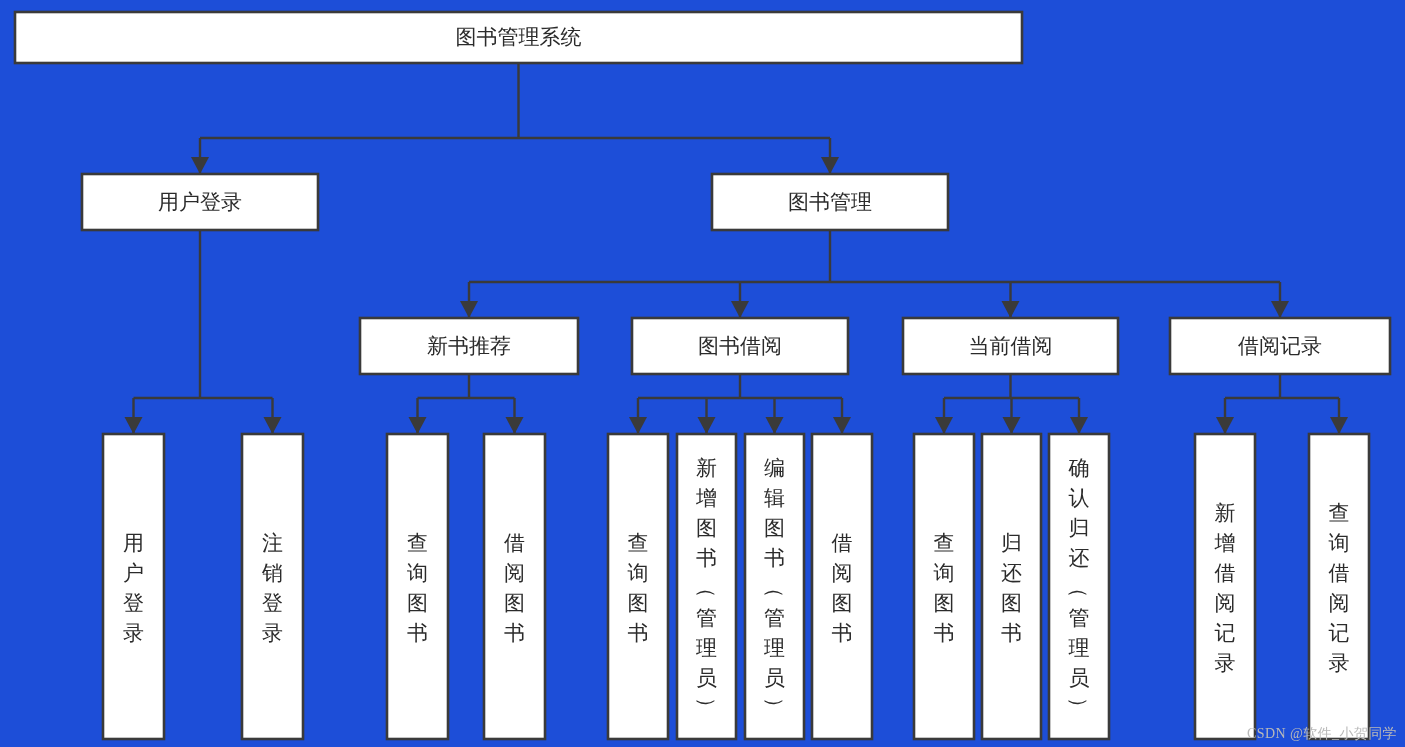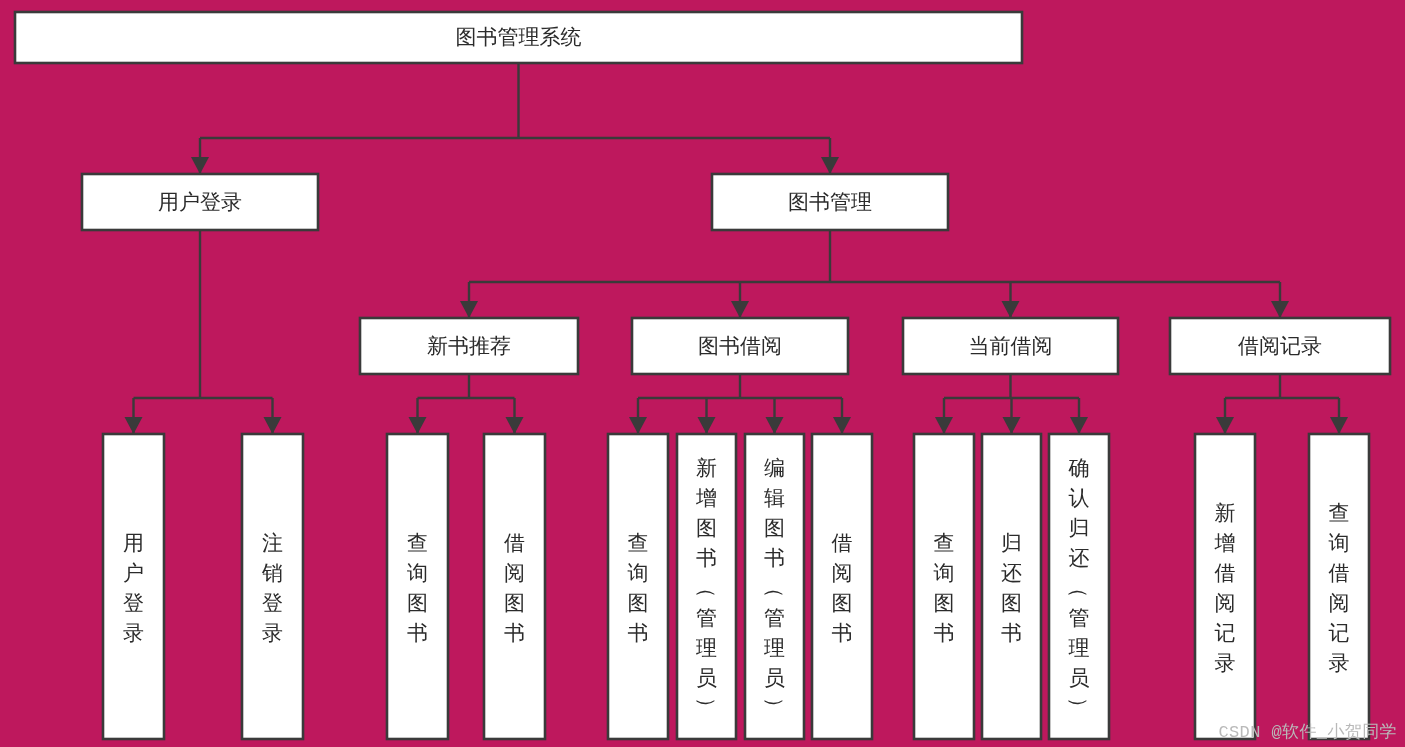--- a/index.html
+++ b/index.html
@@ -10,21 +10,21 @@
   body {
     width: 1405px;
     height: 747px;
     font-family: "Liberation Sans", "DejaVu Sans", sans-serif;
     overflow: hidden;
   }
   #diagram-root {
     position: relative;
     width: 1405px;
     height: 747px;
-    background: #be185d;
+    background: #1d4ed8;
   }
   svg.flow {
     position: absolute;
     left: 0;
     top: 0;
     width: 1405px;
     height: 747px;
   }
   .node-box {
     fill: #ffffff;
@@ -51,22 +51,22 @@
   .node-label-v {
     font-family: "Liberation Sans", "DejaVu Sans", sans-serif;
     font-size: 21px;
     fill: #2b2b2b;
     text-anchor: middle;
   }
   .watermark {
     position: absolute;
     right: 8px;
     bottom: 4px;
-    font-family: Liberation Mono, monospace;
-    font-size: 17px;
+    font-family: Liberation Serif, serif;
+    font-size: 14px;
     color: #b9b9b9;
     letter-spacing: 0.4px;
     white-space: nowrap;
     user-select: none;
   }
 </style>
 </head>
 <body>
 
 <div id="diagram-root">

